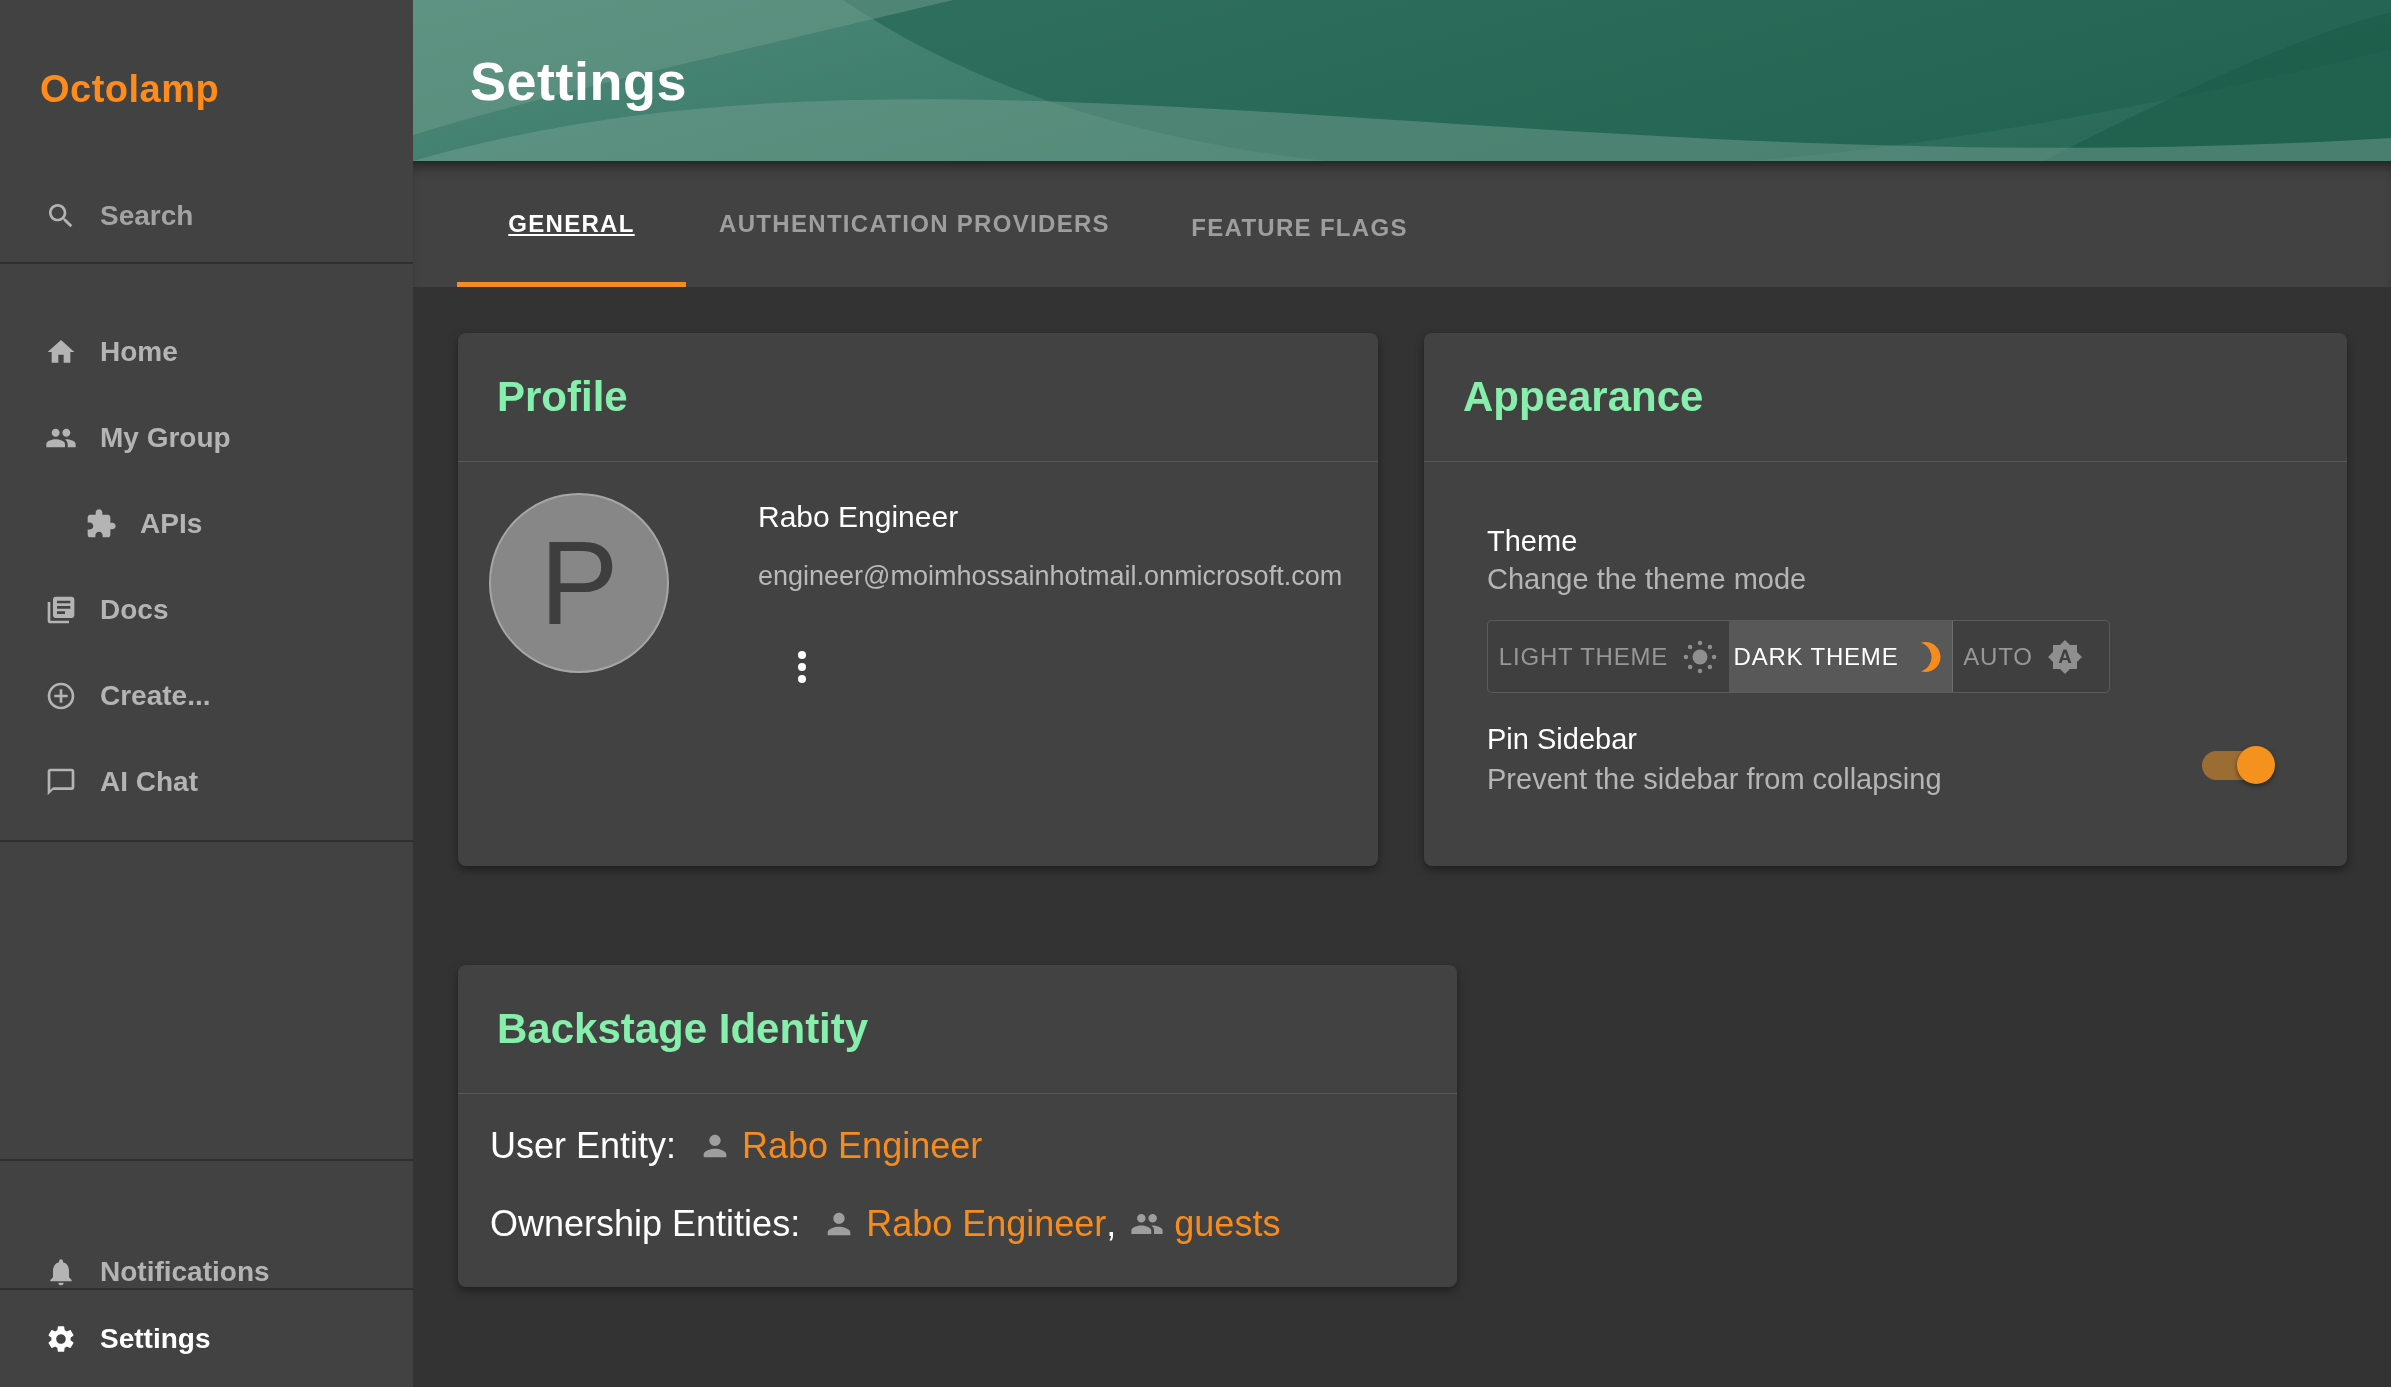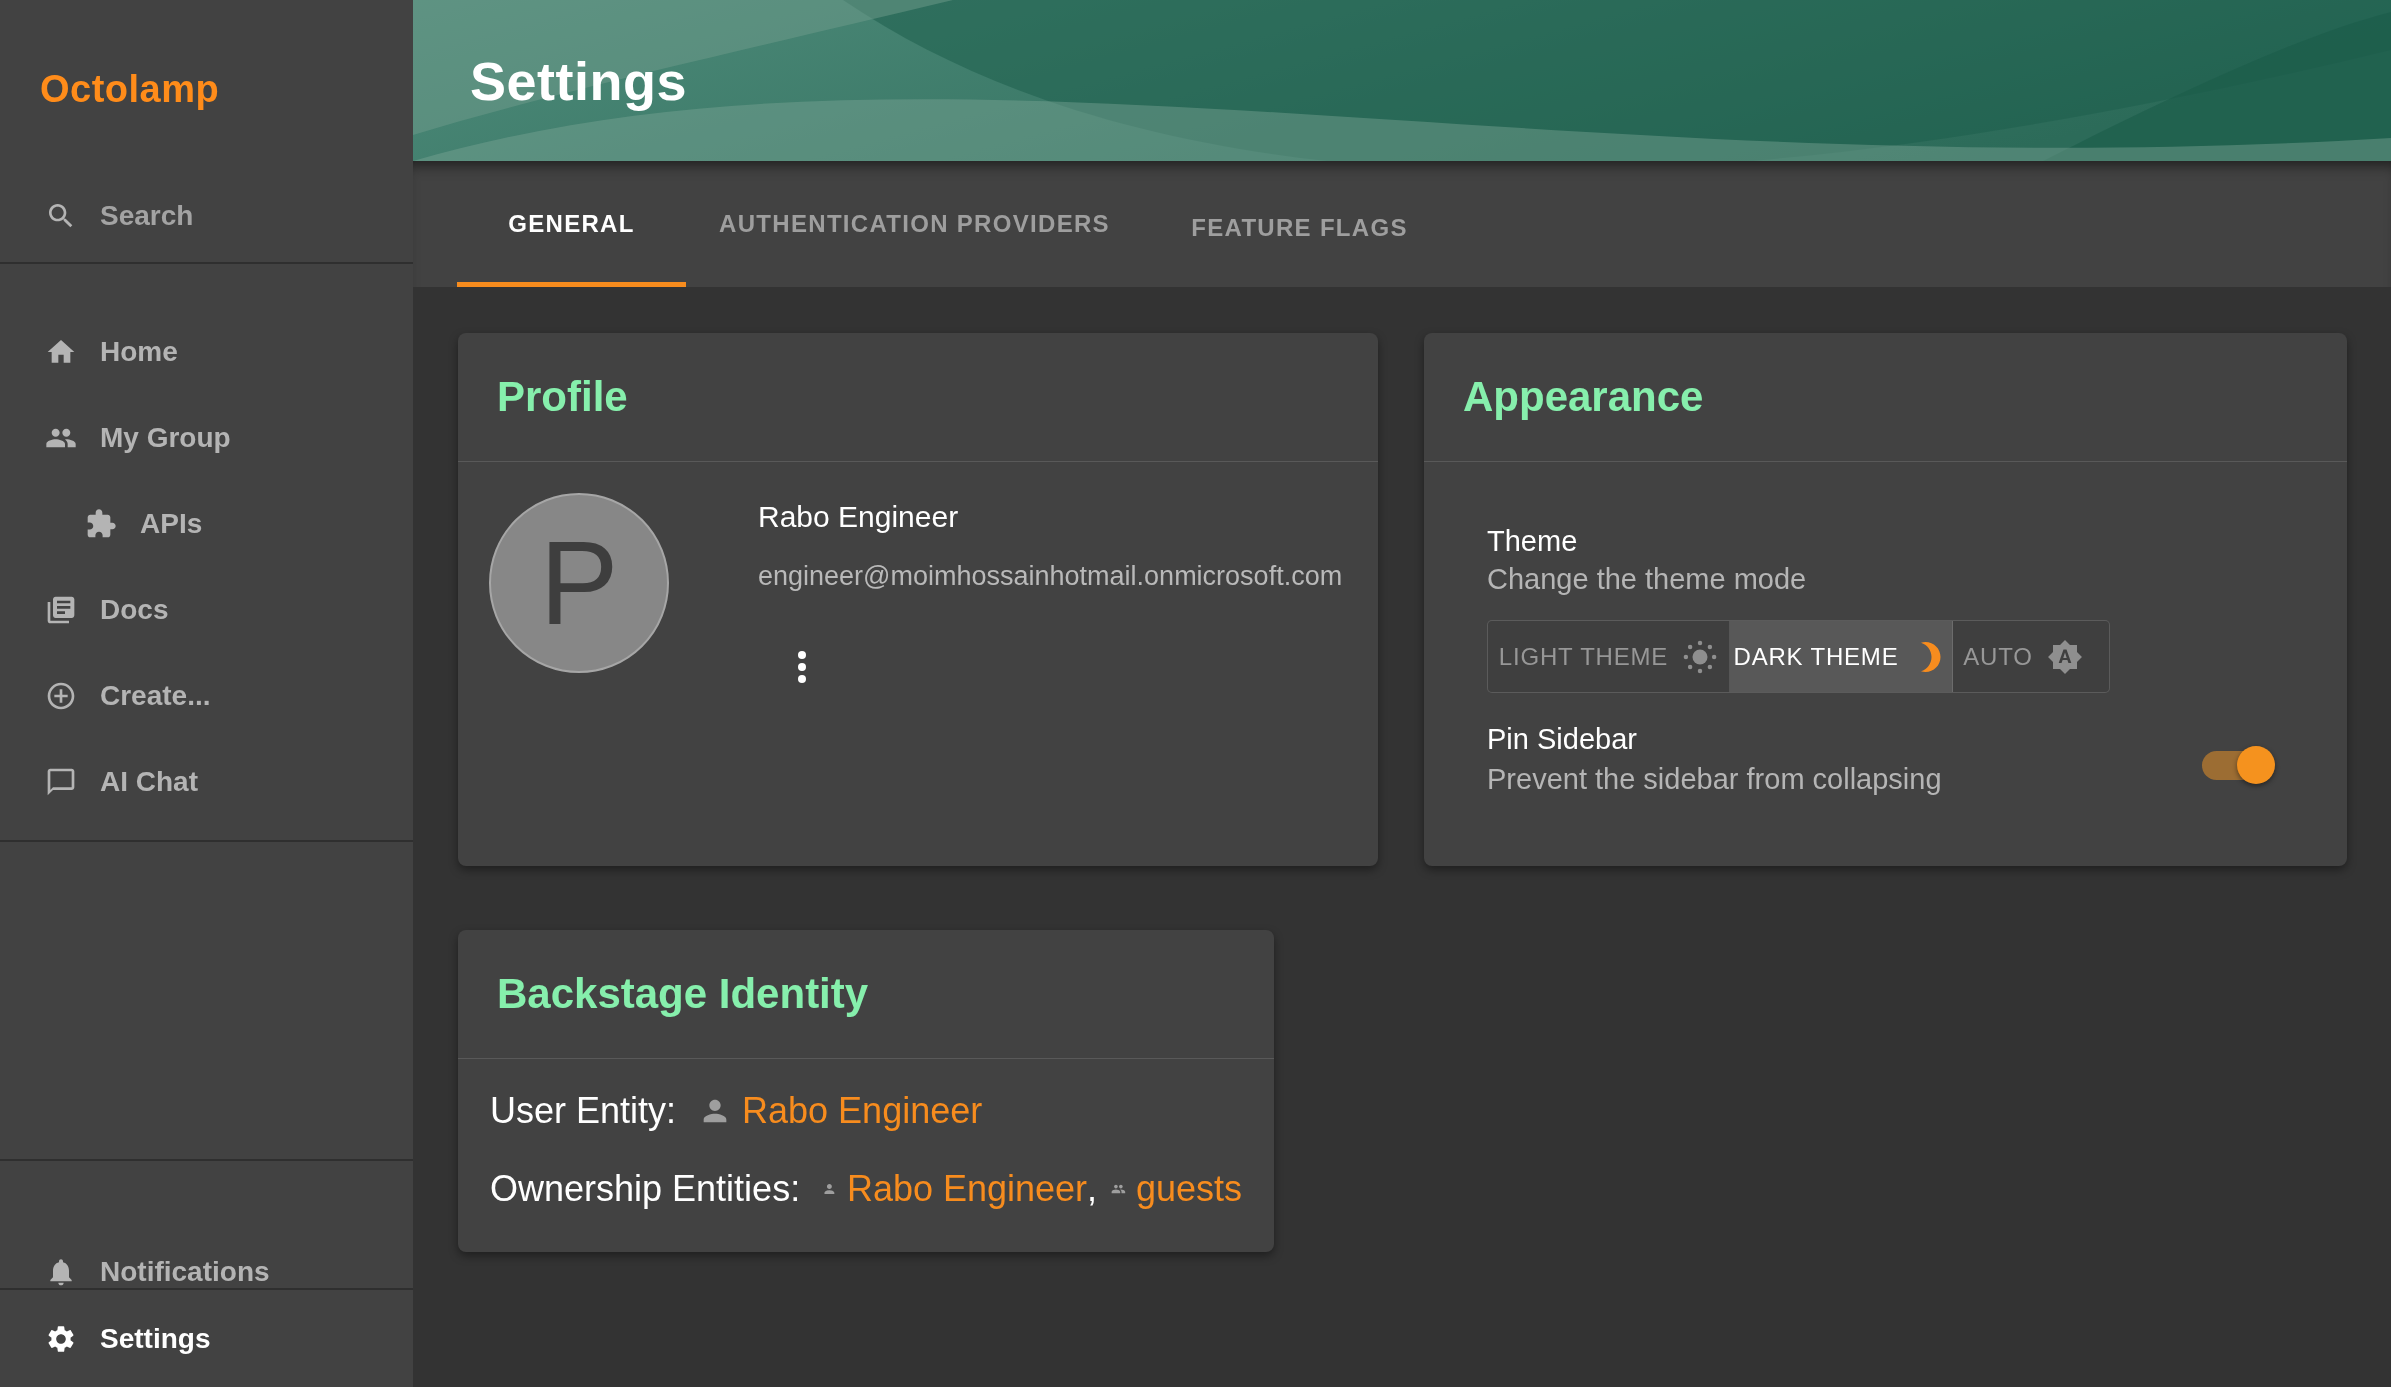--- a/index.html
+++ b/index.html
@@ -29,21 +29,21 @@
   .page-header svg.bg{position:absolute;inset:0;width:100%;height:100%;}
   .page-title{position:absolute;left:57px;top:50px;font-size:54px;font-weight:700;color:#ffffff;letter-spacing:.5px;}
 
   .tabbar{position:absolute;left:0;top:161px;right:0;height:126px;background:#424242;
     box-shadow:inset 0 12px 14px -8px rgba(0,0,0,0.55);display:flex;align-items:stretch;}
   .tab{display:flex;align-items:center;justify-content:center;position:relative;
     font-size:24px;font-weight:600;letter-spacing:1.3px;color:#9e9e9e;cursor:pointer;text-transform:uppercase;}
   .tab.t1{margin-left:44px;width:229px;}
   .tab.t2{width:457px;}
   .tab.t3{width:313px;margin-top:8px;}
-  .tab.active{color:#ffffff;}
+  .tab.active{color:#ffffff;text-decoration:underline;}
   .tab.active::after{content:"";position:absolute;left:0;right:0;bottom:0;height:5px;background:#f78c1e;}
 
   .content{position:absolute;left:0;top:287px;right:0;bottom:0;background:#333333;}
 
   .card{position:absolute;background:#424242;border-radius:8px;box-shadow:0 4px 10px rgba(0,0,0,0.4);}
   .card-header{position:absolute;left:0;right:0;top:0;height:128px;border-bottom:1px solid rgba(255,255,255,0.12);display:flex;align-items:center;}
   .card-title{margin-left:39px;font-size:42px;font-weight:700;color:#86efac;}
 
   
   .card.profile{left:45px;top:46px;width:920px;height:533px;}
@@ -76,21 +76,21 @@
   .seg.s3{width:140px;text-align:center;}
   .seg.active{background:#585858;color:#ffffff;}
   .seg .sic{width:36px;height:36px;}
   .seg .sic svg{width:100%;height:100%;}
 
   .toggle{position:absolute;left:778px;top:418px;width:64px;height:29px;border-radius:15px;background:#9c6d33;cursor:pointer;}
   .toggle .thumb{position:absolute;right:-9px;top:-5px;width:38px;height:38px;border-radius:50%;
     background:#f5921e;box-shadow:0 2px 5px rgba(0,0,0,0.45);}
 
   
-  .card.identity{left:45px;top:643px;width:816px;height:322px;}
+  .card.identity{left:45px;top:678px;width:999px;height:322px;}
   .id-row{position:absolute;left:32px;right:32px;display:flex;align-items:center;font-size:36px;color:#ffffff;white-space:nowrap;}
   .id-row.r1{top:160px;}
   .id-row.r2{top:238px;}
   .id-row .eic{width:34px;height:34px;margin:0 10px 0 22px;}
   .id-row .eic svg{width:100%;height:100%;fill:#9e9e9e;}
   .id-row .eic.tight{margin-left:14px;}
   .entity-link{color:#f78c1e;cursor:pointer;}
   .plain{color:#ffffff;}
 </style>
 </head>

